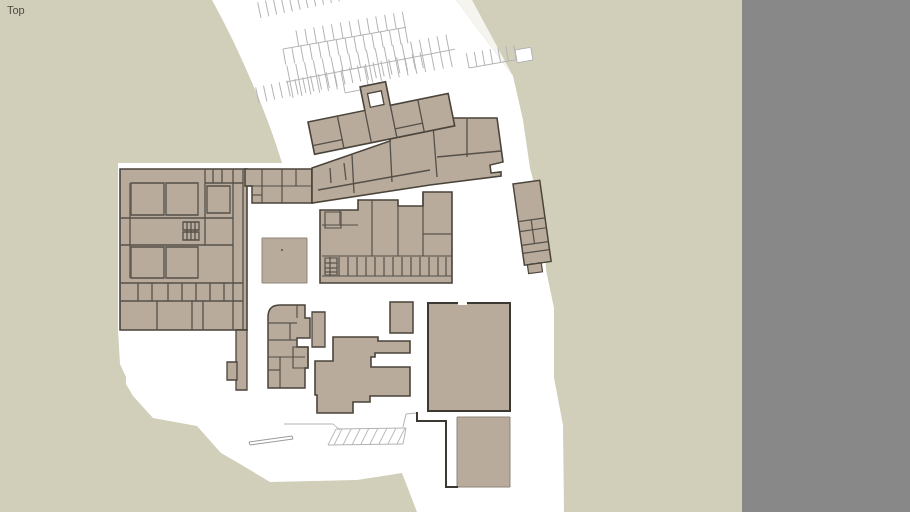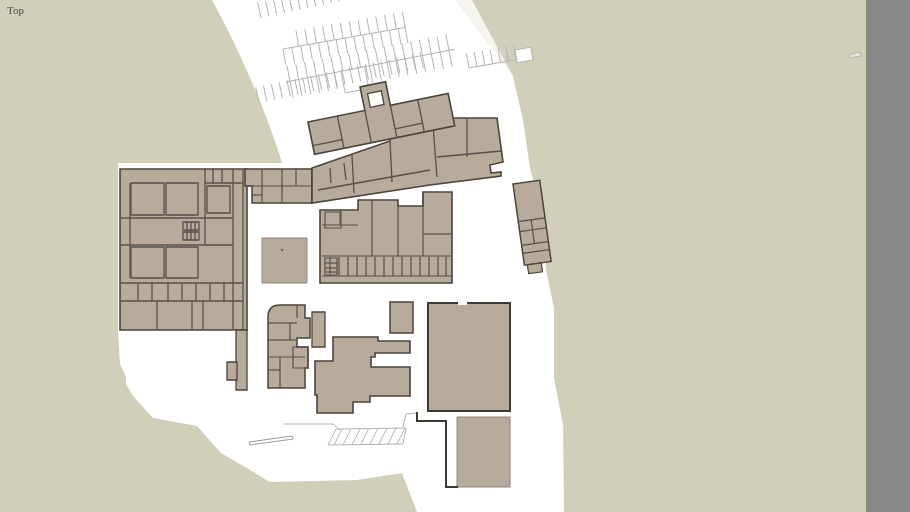--- a/index.html
+++ b/index.html
@@ -1,18 +1,18 @@
 <!DOCTYPE html>
 <html><head>
 <meta charset="utf-8">
 <style>
   html,body{margin:0;padding:0;background:#888;}
   .stage{
-    position:relative;width:866px;height:512px;overflow:hidden;
-    font-family:Liberation Serif, serif;
+    position:relative;width:742px;height:512px;overflow:hidden;
+    font-family:Liberation Sans, sans-serif;
     background:#86efac;
   }
   .stage svg{display:block;width:910px;height:512px;}
   .view-label{
     position:absolute;left:7px;top:3px;font-size:11px;line-height:14px;
     color:#4c4c44;user-select:none;
   }
   svg [data-interactable]{vector-effect:non-scaling-stroke;}
 </style>
 </head>

